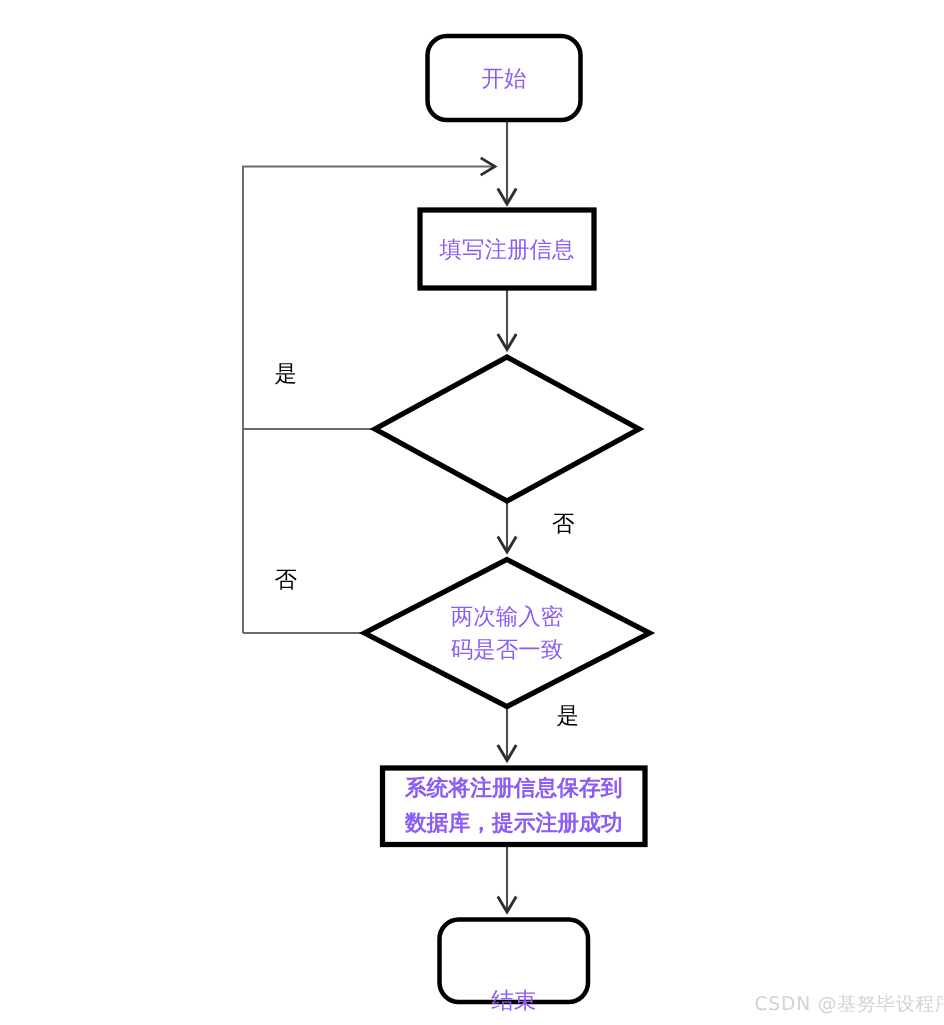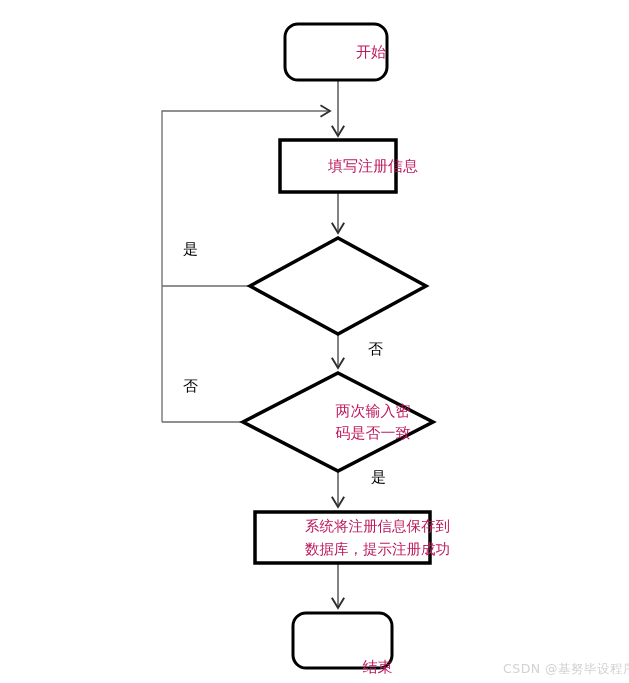--- a/index.html
+++ b/index.html
@@ -12,30 +12,29 @@
     overflow: hidden;
   }
   .canvas svg { position: absolute; left: 0; top: 0; }
   .lbl {
     position: absolute;
     display: flex;
     align-items: center;
     justify-content: center;
     text-align: center;
     white-space: pre-line;
-    color: #be185d;
+    color: #8b5cf6;
     font-size: 15px;
     line-height: 1.5;
-    padding-left: 35px;
   }
   .lbl-start { left: 285px; top: 24px;  width: 102px; height: 56px; }
   .lbl-fill  { left: 280px; top: 140px; width: 116px; height: 52px; border-radius: 14px; }
   .lbl-user  { left: 250px; top: 238px; width: 176px; height: 96px; }
   .lbl-pass  { left: 243px; top: 373px; width: 190px; height: 98px; text-align: right; }
-  .lbl-save  { left: 255px; top: 512px; width: 175px; height: 51px; font-size: 14.5px; line-height: 1.55; }
+  .lbl-save  { left: 255px; top: 512px; width: 175px; height: 51px; font-size: 14.5px; line-height: 1.55; font-weight: bold; }
   .lbl-end   { left: 293px; top: 613px; width: 99px;  height: 52px; margin-top: 28px; }
   .edge-lbl {
     position: absolute;
     font-size: 15px;
     color: #000000;
   }
   .edge-lbl-user-yes { left: 183px; top: 240px; }
   .edge-lbl-user-no  { left: 368px; top: 340px; }
   .edge-lbl-pass-no  { left: 183px; top: 377px; }
   .edge-lbl-pass-yes { left: 371px; top: 468px; }

